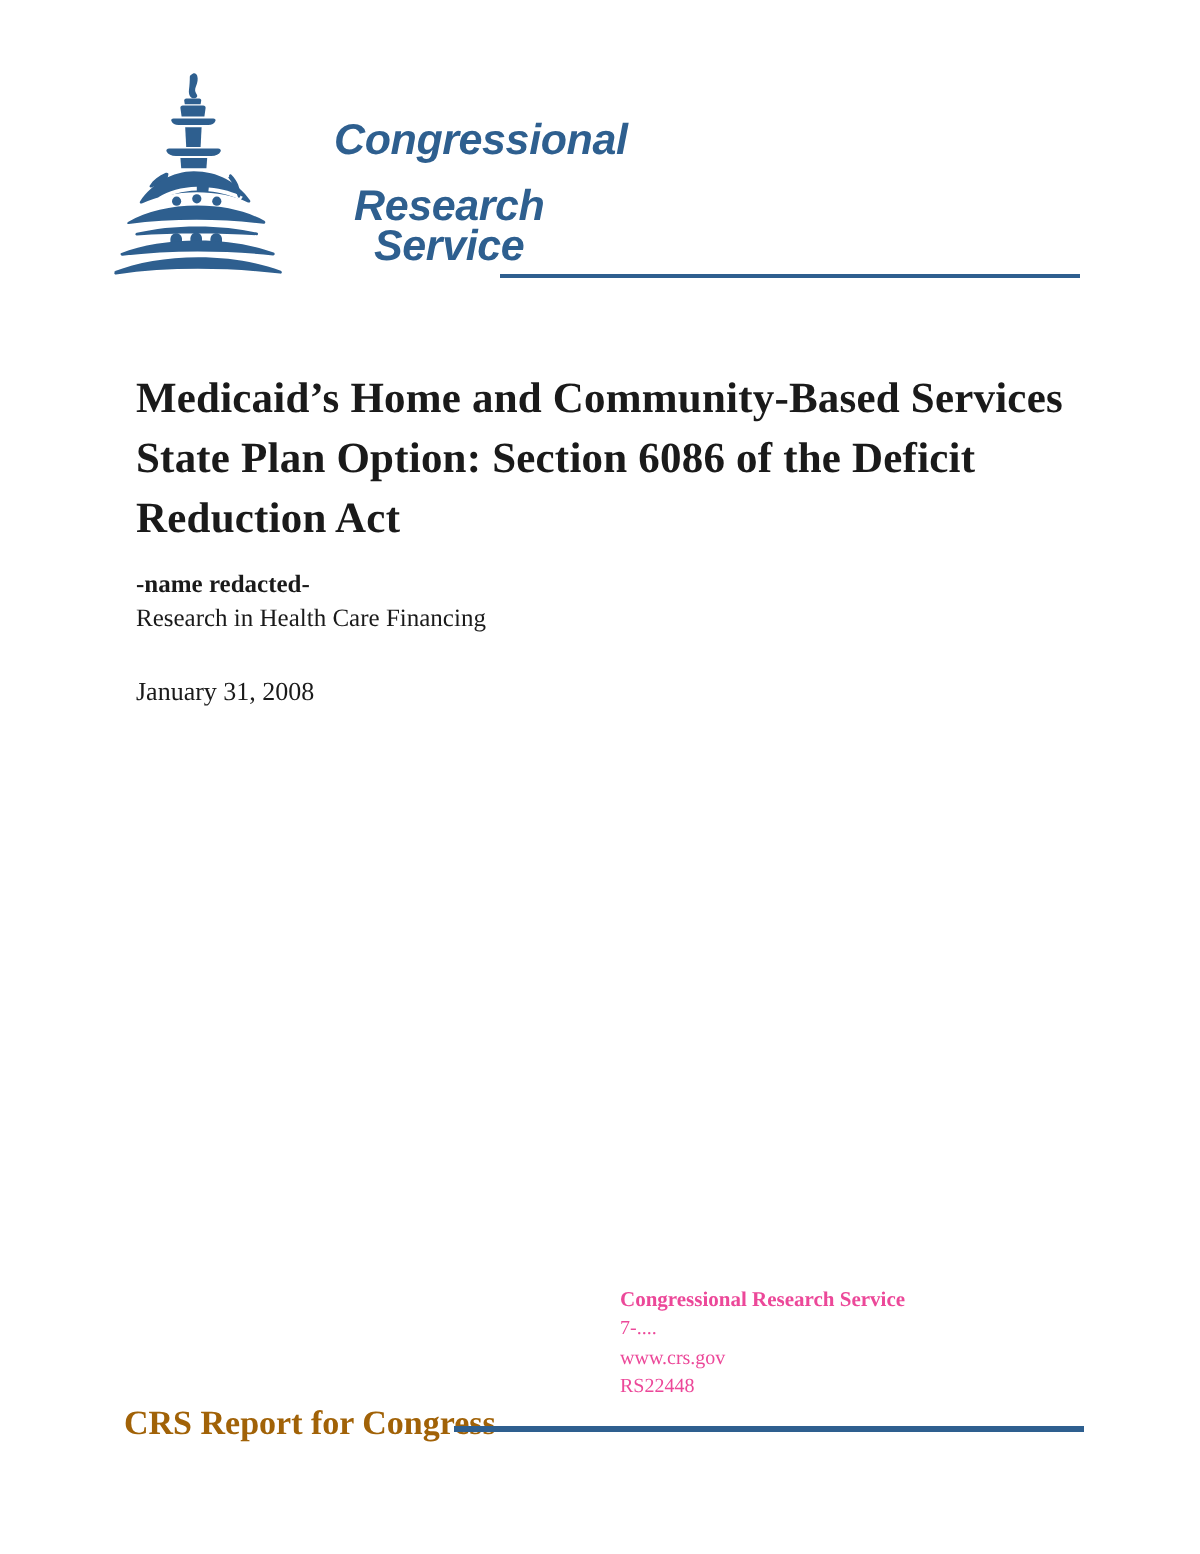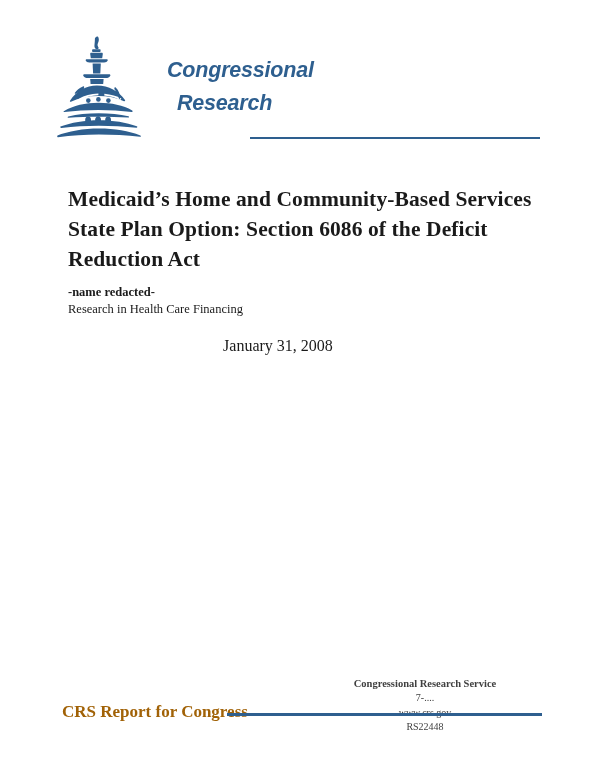--- a/index.html
+++ b/index.html
@@ -93,36 +93,34 @@
   }
   .author-role {
     font-family: "Liberation Serif", serif;
     font-size: 12.5px;
     line-height: 17px;
     color: #1a1a1a;
   }
   .pub-date {
     margin-top: 19px;
     font-family: "Liberation Serif", serif;
-    font-size: 16px;
+    font-size: 13px;
     line-height: 17px;
     color: #1a1a1a;
-    text-align: center;
   }
 
   
   .colophon {
     position: absolute;
     right: 60px;
     top: 643px;
     width: 230px;
-    text-align: center;
-    font-family: "Liberation Serif", serif;
-    color: #404040;
-    margin-top: 33px;
+    text-align: left;
+    font-family: "Liberation Serif", serif;
+    color: #ec4899;
   }
   .colophon-org {
     font-size: 10.5px;
     line-height: 15px;
     font-weight: bold;
   }
   .colophon-line {
     font-size: 10px;
     line-height: 14.5px;
   }
@@ -214,20 +212,21 @@
           <path d="M5.4 92.6c10.6-4 24.1-6.3 38.6-6.3 14.2 0 27.3 2.2 37.8 6 0.9 0.3 0.6 1.5-0.3 1.4-12.1-1.3-25-2-37.6-2-12.8 0-25.2 0.7-37.6 2.2-1 0.1-1.2-0.9-0.9-1.3z"></path>
 
           <path d="M1.8 101.8c11.6-4.6 26.4-7.2 42.3-7.2 15.5 0 29.8 2.5 41.3 6.8 0.9 0.4 0.6 1.6-0.4 1.4-13.2-1.6-27.3-2.4-41-2.4-14 0-27.6 0.8-41 2.8-1 0.1-1.2-1-0.2-1.4z"></path>
         </g>
       </svg>
     </div>
 
     <div class="logo-words">
       <div class="logo-line l1">Congressional</div>
       <div class="logo-line l2">Research</div>
+      <div class="logo-line l3">Service</div>
     </div>
   </div>
 
   <div class="masthead-rule"></div>
 
   <h1 class="title">Medicaid’s Home and Community-Based Services State Plan Option: Section 6086 of the Deficit Reduction Act</h1>
 
   <div class="byline">
     <div class="author-name">-name redacted-</div>
     <div class="author-role">Research in Health Care Financing</div>

